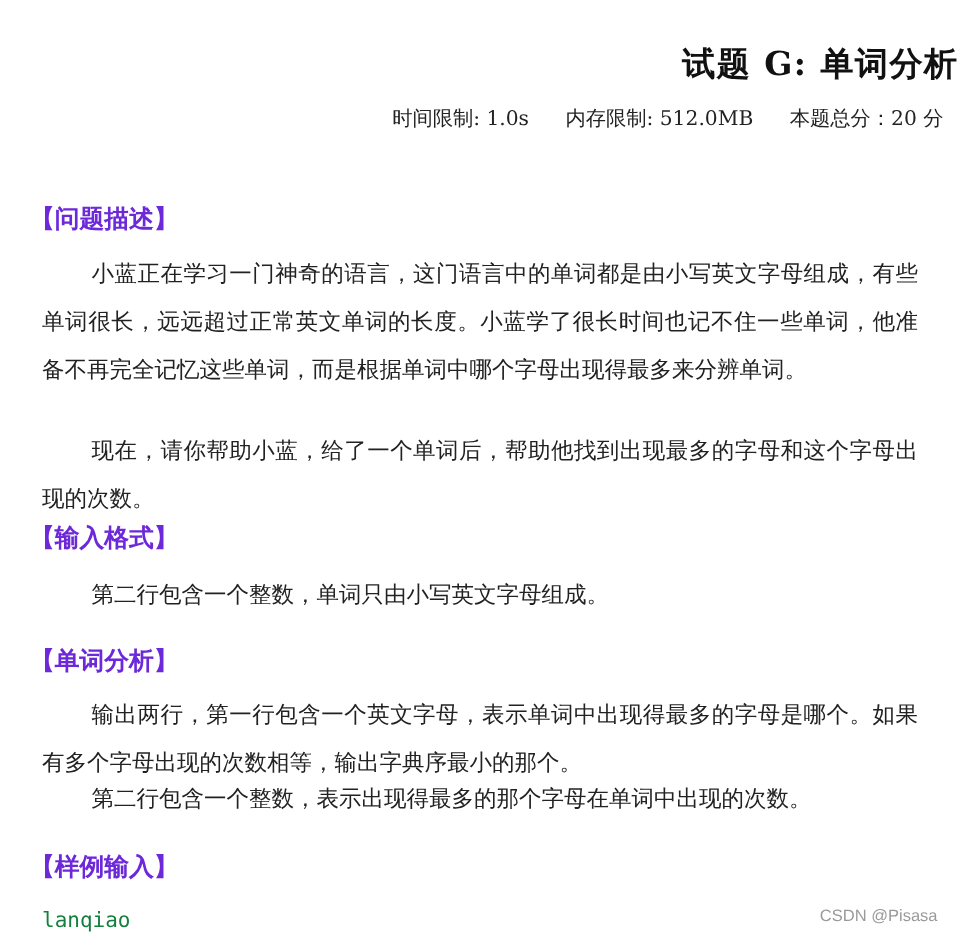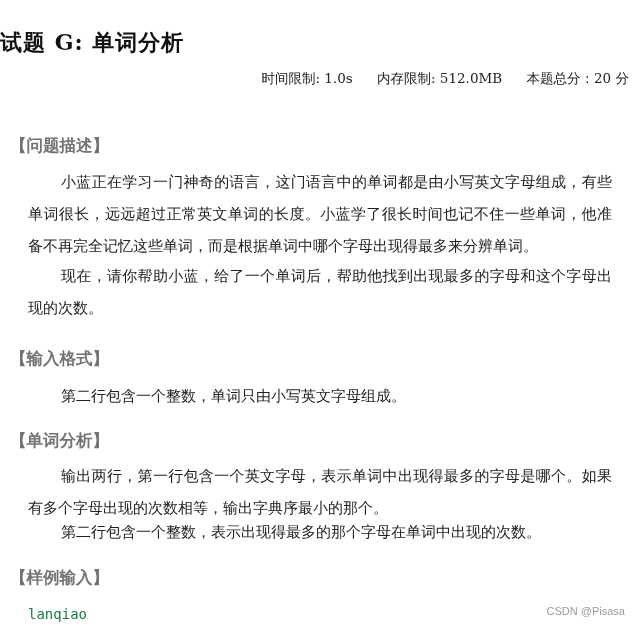--- a/index.html
+++ b/index.html
@@ -1,44 +1,44 @@
 <!DOCTYPE html>
 <html><head>
 <meta charset="utf-8">
 <style>
   html, body { margin:0; padding:0; background:#ffffff; }
   body { width:639px; height:634px; position:relative; overflow:hidden; color:#1a1a1a;
          font-family:"DejaVu Serif","Liberation Serif",serif; }
-  .title { position:absolute; top:28px; left:0; width:639px; text-align:left;
+  .title { position:absolute; top:28px; left:0; width:639px; text-align:right;
            font-size:22px; font-weight:bold; letter-spacing:1px; color:#111; }
   .meta { position:absolute; top:70px; left:0; width:639px; text-align:right;
           font-size:13.5px; color:#222; }
   .meta span { margin:0 10px; }
-  .section-title { position:absolute; left:10px; font-size:16.5px; font-weight:bold;
-                   font-family:"DejaVu Sans","Liberation Sans",sans-serif; color:#737373; }
+  .section-title { position:absolute; left:20px; font-size:16.5px; font-weight:bold;
+                   font-family:"DejaVu Sans","Liberation Sans",sans-serif; color:#6d28d9; }
   .para { position:absolute; left:28px; width:584px; font-size:15px; line-height:32px;
           text-indent:33px; color:#222; text-align:justify; text-align-last:left; }
   .sample { position:absolute; left:28px; top:606px; font-size:14px;
             font-family:"DejaVu Sans Mono","Liberation Mono",monospace; color:#15803d; }
   .watermark { position:absolute; right:14px; top:605px; font-size:11px; color:#9a9a9a;
                font-family:"Liberation Sans",sans-serif;margin-left:48px; }
 </style>
 </head>
 <body>
 
 <div class="title">试题 G: 单词分析</div>
 <div class="meta">
   <span>时间限制: 1.0s</span>
   <span>内存限制: 512.0MB</span>
   <span>本题总分：20 分</span>
 </div>
 
 <div class="section-title" style="top:135px">【问题描述】</div>
 <div class="para" style="top:166px">小蓝正在学习一门神奇的语言，这门语言中的单词都是由小写英文字母组成，有些单词很长，远远超过正常英文单词的长度。小蓝学了很长时间也记不住一些单词，他准备不再完全记忆这些单词，而是根据单词中哪个字母出现得最多来分辨单词。</div>
-<div class="para" style="top:260px">现在，请你帮助小蓝，给了一个单词后，帮助他找到出现最多的字母和这个字母出现的次数。</div>
+<div class="para" style="top:284px">现在，请你帮助小蓝，给了一个单词后，帮助他找到出现最多的字母和这个字母出现的次数。</div>
 
 <div class="section-title" style="top:348px">【输入格式】</div>
 <div class="para" style="top:380px">第二行包含一个整数，单词只由小写英文字母组成。</div>
 
 <div class="section-title" style="top:430px">【单词分析】</div>
 <div class="para" style="top:460px">输出两行，第一行包含一个英文字母，表示单词中出现得最多的字母是哪个。如果有多个字母出现的次数相等，输出字典序最小的那个。</div>
 <div class="para" style="top:516px">第二行包含一个整数，表示出现得最多的那个字母在单词中出现的次数。</div>
 
 <div class="section-title" style="top:567px">【样例输入】</div>
 <div class="sample">lanqiao</div>

